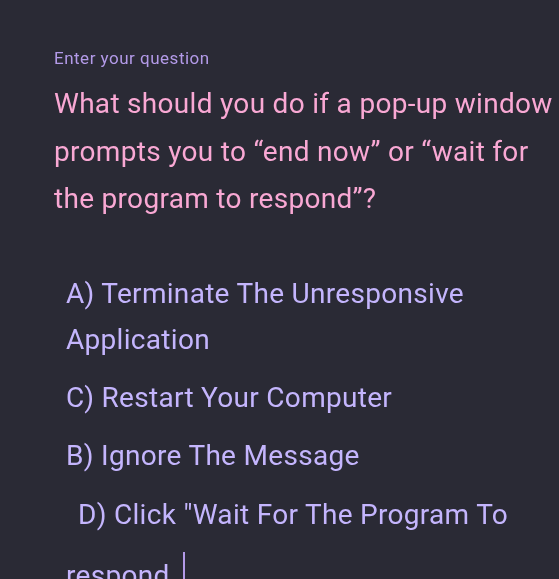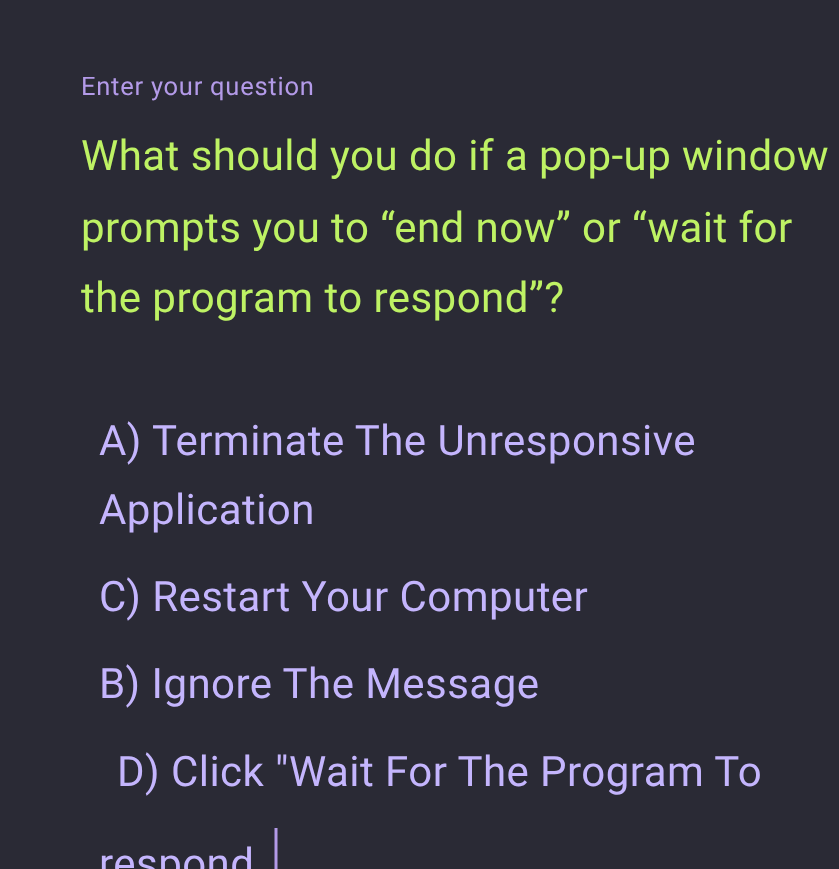--- a/index.html
+++ b/index.html
@@ -17,21 +17,21 @@
       overflow: hidden;
     }
     .label {
       color: #b39ae8;
       font-size: 17px;
       font-weight: 400;
       letter-spacing: 0.5px;
       margin-bottom: 8px;
     }
     .question-text {
-      color: #bef264;
+      color: #f9a8d4;
       font-size: 28px;
       font-weight: 400;
       line-height: 1.7;
       letter-spacing: 0.3px;
       margin-bottom: 48px;
     }
     .options {
       color: #c4b5fd;
       font-size: 28px;
       font-weight: 400;

